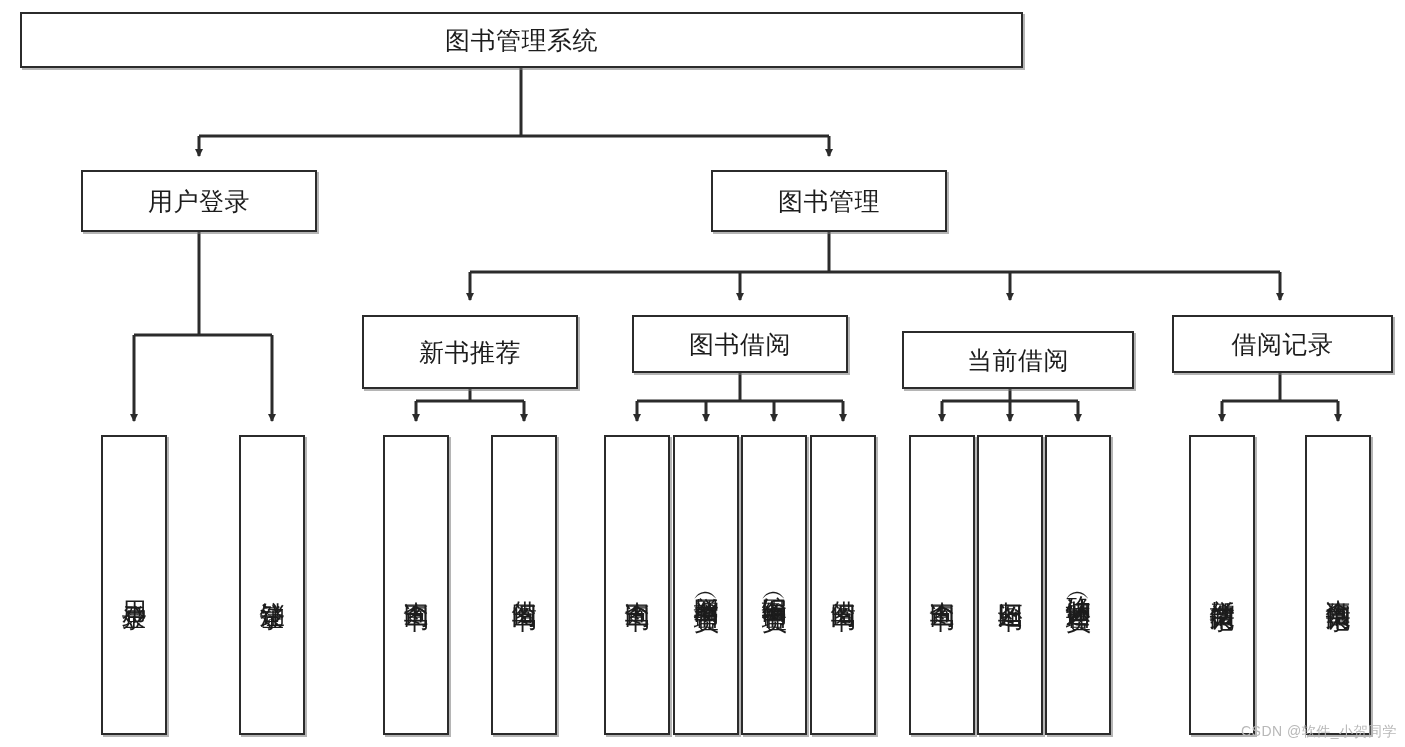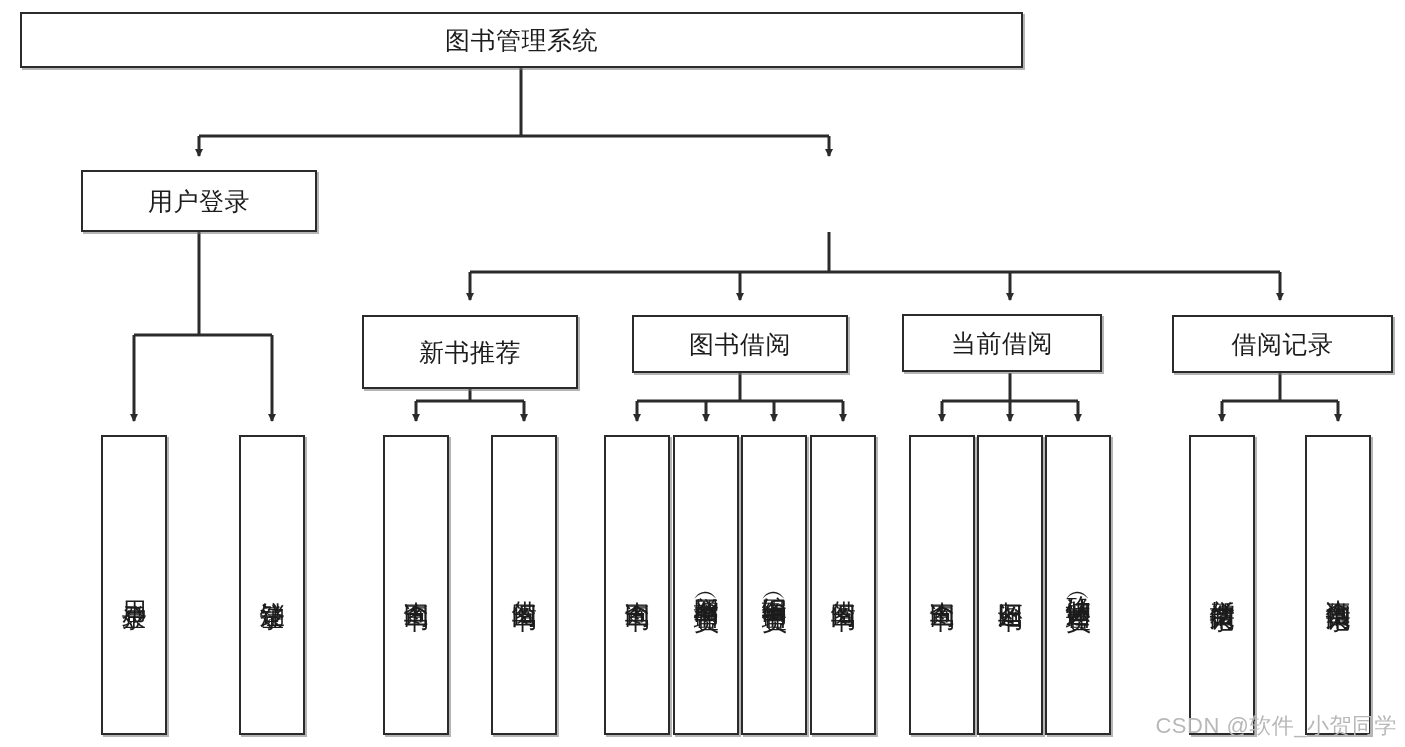--- a/index.html
+++ b/index.html
@@ -53,21 +53,21 @@
     padding: 6px 0;
     align-items: center;
     justify-content: center;
     text-align: center;
     white-space: nowrap;
   }
   .watermark {
     position: absolute;
     right: 8px;
     bottom: 6px;
-    font-size: 22px;
+    font-size: 14px;
     color: #b8b8b8;
     letter-spacing: 0.5px;
     white-space: nowrap;
     font-family: "Liberation Sans", "DejaVu Sans", sans-serif;
   }
 </style>
 </head>
 <body>
 
 <div id="canvas">
@@ -118,24 +118,25 @@
       <path d="M 1280 373 L 1280 401"></path>
       <path d="M 1222 401 L 1338 401"></path>
       <path d="M 1222 401 L 1222 421" marker-end="url(#arrow)"></path>
       <path d="M 1338 401 L 1338 421" marker-end="url(#arrow)"></path>
     </g>
   </svg>
 
   <div class="node node-h node-root" style="left:20px; top:12px; width:1003px; height:56px;">图书管理系统</div>
 
   <div class="node node-h" style="left:81px; top:170px; width:236px; height:62px;">用户登录</div>
+  <div class="node node-h" style="left:711px; top:170px; width:236px; height:62px;">图书管理</div>
 
   <div class="node node-h" style="left:362px; top:315px; width:216px; height:74px;">新书推荐</div>
   <div class="node node-h" style="left:632px; top:315px; width:216px; height:58px;">图书借阅</div>
-  <div class="node node-h" style="left:902px; top:314px; width:200px; height:58px;">当前借阅</div>
+  <div class="node node-h" style="left:902px; top:331px; width:232px; height:58px;">当前借阅</div>
   <div class="node node-h" style="left:1172px; top:315px; width:221px; height:58px;">借阅记录</div>
 
   <div class="node node-v" style="left:101px; top:435px; width:66px; height:300px;">用户登录</div>
   <div class="node node-v" style="left:239px; top:435px; width:66px; height:300px;">注销登录</div>
 
   <div class="node node-v" style="left:383px; top:435px; width:66px; height:300px;">查询图书</div>
   <div class="node node-v" style="left:491px; top:435px; width:66px; height:300px;">借阅图书</div>
 
   <div class="node node-v" style="left:604px; top:435px; width:66px; height:300px;">查询图书</div>
   <div class="node node-v" style="left:673px; top:435px; width:66px; height:300px;">新增图书（管理员）</div>

